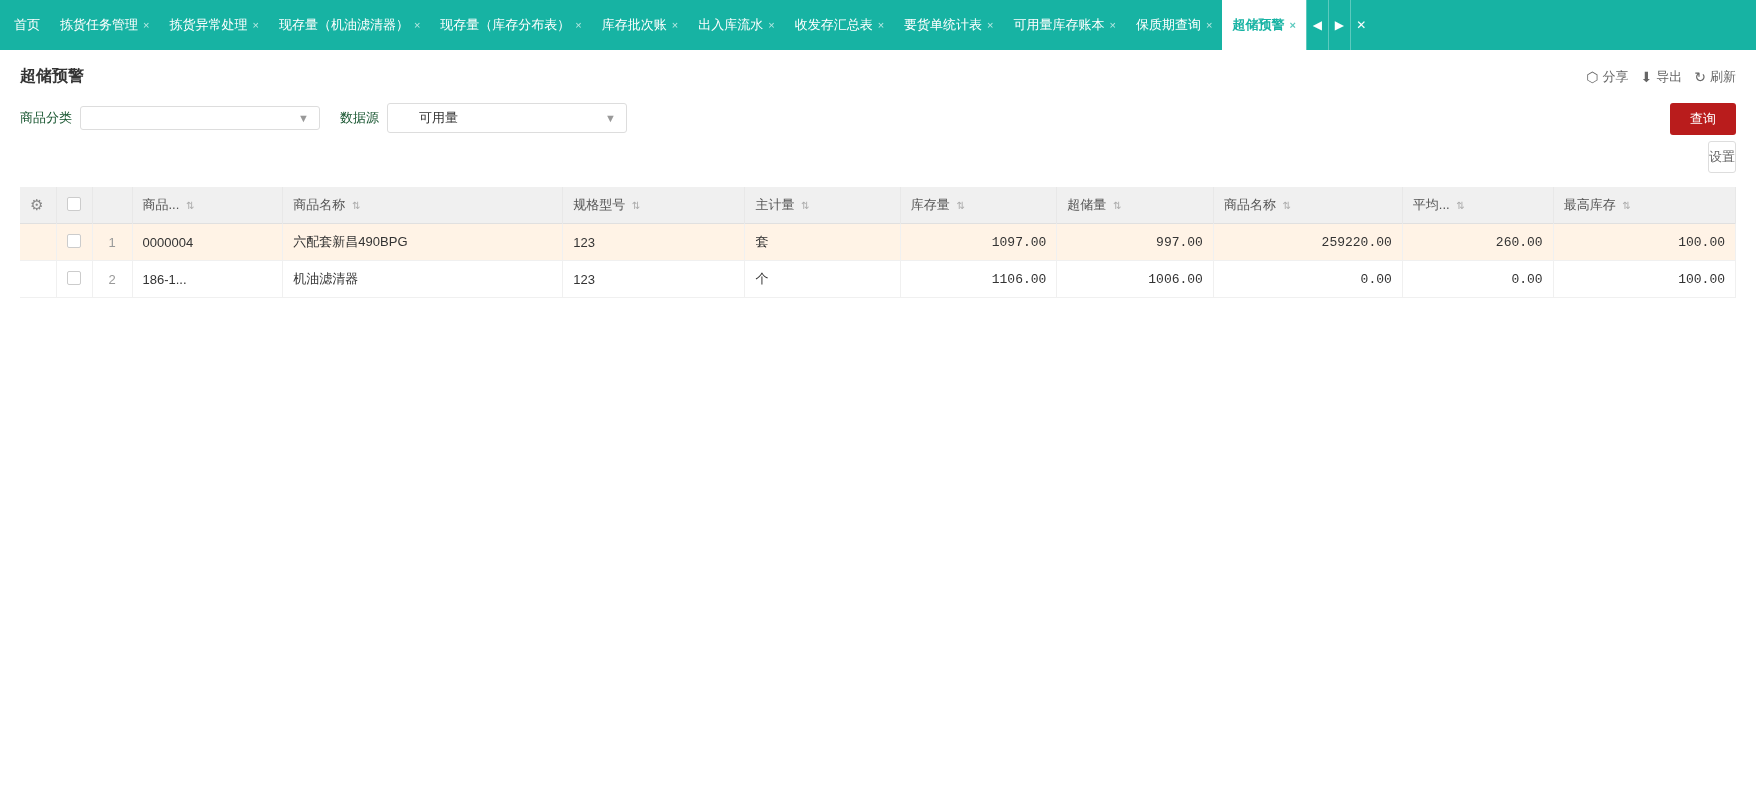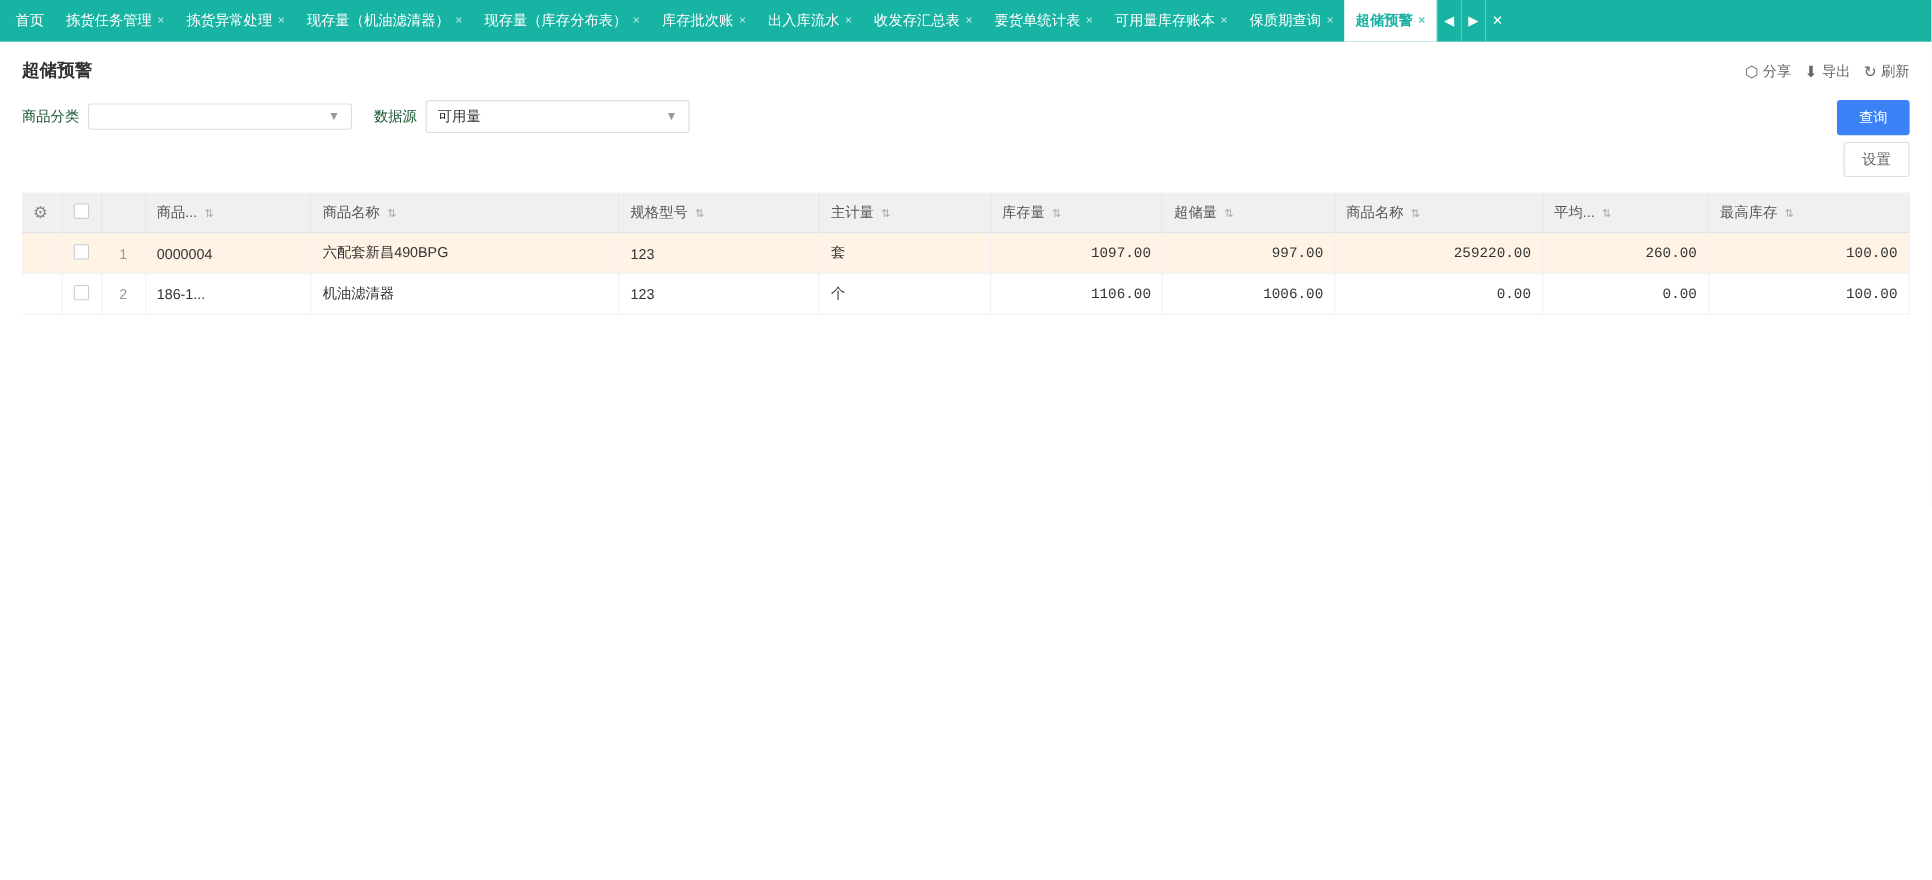--- a/index.html
+++ b/index.html
@@ -3,21 +3,21 @@
   <meta charset="utf-8">
   <style>
     * { box-sizing: border-box; margin: 0; padding: 0; }
     body { font-family: 'Microsoft YaHei', Arial, sans-serif; font-size: 13px; background: #f5f5f5; color: #333; }
 
     
     .top-nav {
       display: flex;
       align-items: center;
       background: #17b3a3;
-      height: 38px;
+      height: 50px;
       padding: 0 4px;
       overflow: hidden;
       width: 100%;
     }
     .top-nav-item {
       display: flex;
       align-items: center;
       padding: 0 10px;
       height: 100%;
       color: #fff;
@@ -96,37 +96,37 @@
       display: flex;
       align-items: center;
       border: 1px solid #ddd;
       border-radius: 3px;
       padding: 5px 10px;
       background: #fff;
       cursor: pointer;
       min-width: 240px;
       justify-content: space-between;
     }
-    .filter-select span { color: #999; font-size: 13px; }
+    .filter-select span { color: #999; font-size: 13px; margin-left: 21px; }
     .filter-select .arrow { color: #999; font-size: 11px; margin-left: 8px; }
 
     .btn-query {
-      background: #3b82f6;
+      background: #b91c1c;
       color: #fff;
       border: none;
       padding: 7px 20px;
       border-radius: 3px;
       cursor: pointer;
       font-size: 13px;
     }
     .btn-settings {
       background: #fff;
       color: #666;
       border: 1px solid #ddd;
-      padding: 6px 16px;
+      padding: 6px 0;
       border-radius: 3px;
       cursor: pointer;
       font-size: 13px;
     }
 
     .filter-area {
       display: flex;
       align-items: flex-start;
       gap: 20px;
       margin-bottom: 14px;

